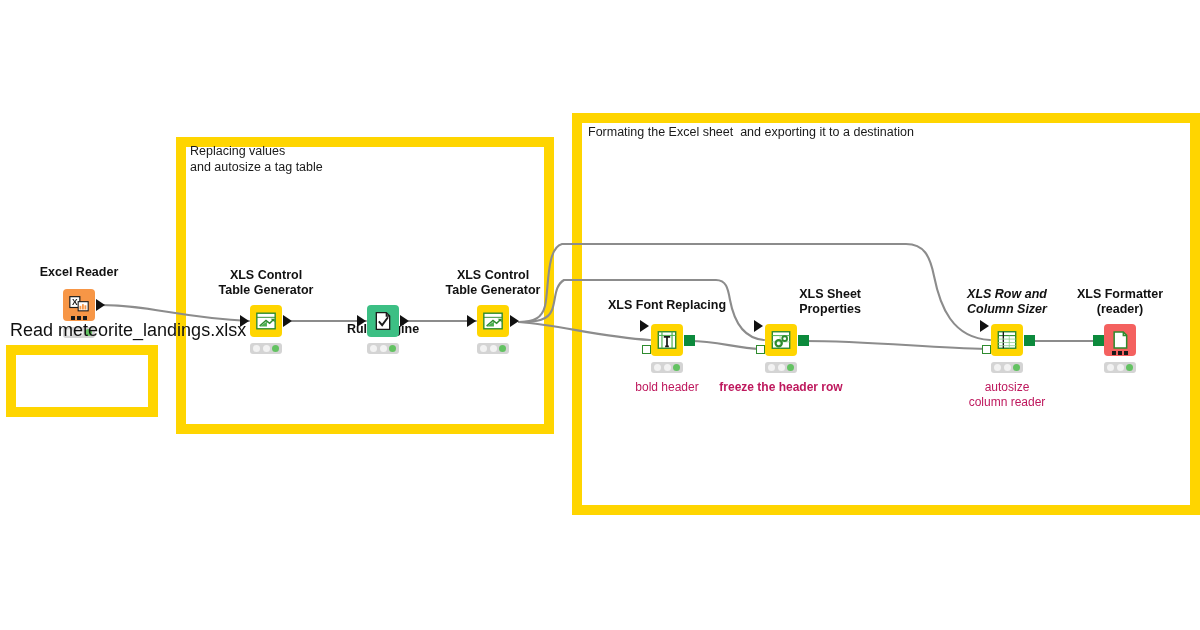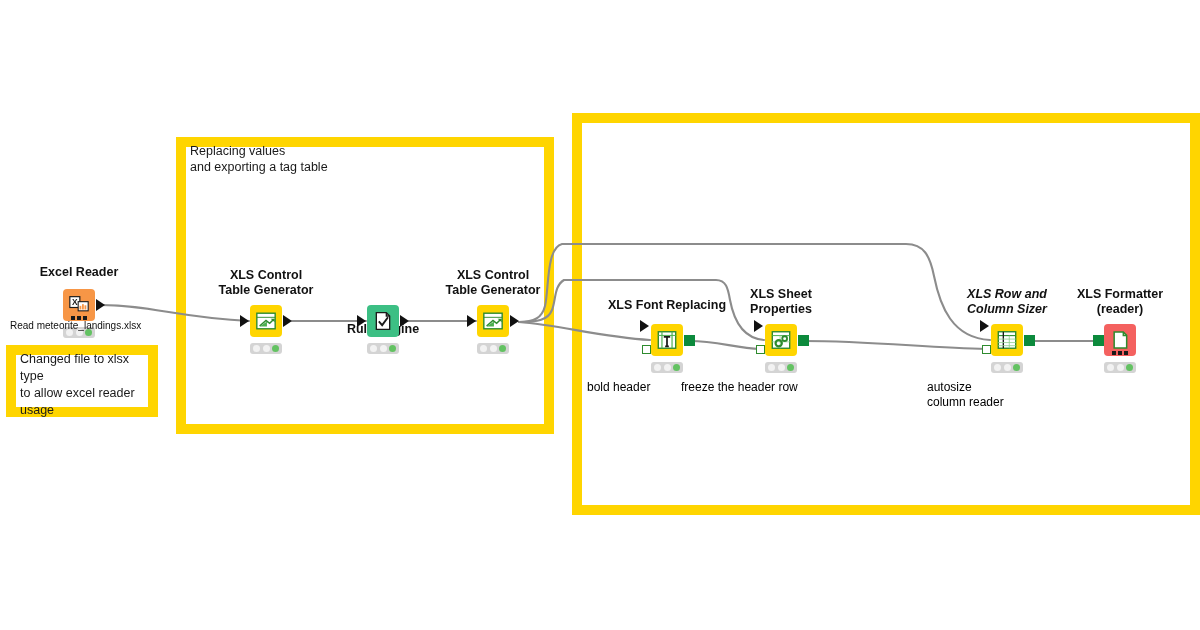--- a/index.html
+++ b/index.html
@@ -131,22 +131,23 @@
     border-radius: 50%;
     background: #f2f2f2;
   }
   .status span.on { background: #63C262; }
 
   
   .sub-caption {
     position: absolute;
     left: 50%;
     transform: translateX(-50%);
+    text-align: center;
     font-size: 12px;
-    color: #000000;
+    color: #be185d;
     line-height: 15px;
     white-space: pre;
   }
 
   
   .port-in-tri {
     position: absolute;
     width: 0; height: 0;
     border-top: 6px solid transparent;
     border-bottom: 6px solid transparent;
@@ -167,35 +168,36 @@
     background: #ffffff;
   }
   .port-sq-filled {
     position: absolute;
     width: 11px; height: 11px;
     box-sizing: border-box;
     background: #0C8A3C;
   }
   .caption-free {
     position: absolute;
-    font-size: 10px;
+    font-size: 18px;
     color: #111111;
     white-space: pre;
   }
 </style>
 </head>
 <body>
 
 <div id="canvas">
 
   <div class="group-frame" id="gf0" style="left:176px; top:137px; width:378px; height:297px;"></div>
   <div class="group-title" id="gt0" style="left: 190px; top: 143px; width: 340px; white-space: pre-line;">Replacing values
-and exporting a tag table</div>
+and autosize a tag table</div>
 
   <div class="group-frame" id="gf1" style="left:572px; top:113px; width:628px; height:402px;"></div>
+  <div class="group-title" id="gt1" style="left:588px; top:124px; width:600px;">Formating the Excel sheet  and exporting it to a destination</div>
 
   <svg id="wires" viewBox="0 0 1200 630" xmlns="http://www.w3.org/2000/svg">
     <g fill="none" stroke="#8c8c8c" stroke-width="2.1" stroke-linecap="round">
 
       <path d="M 101,305 C 150,305 180,318 249,321"></path>
 
       <path d="M 292,321 L 366,321"></path>
 
       <path d="M 409,321 L 476,321"></path>
 
@@ -241,23 +243,20 @@
     <div class="port-out-tri" style="left:17px; top:-6px;"></div>
     <div class="status" style="top:22px;">
       <span></span>
       <span></span>
       <span class="on"></span>
     </div>
   </div>
   <div class="caption-free" style="left:10px; top:320px;">Read meteorite_landings.xlsx</div>
 
   <div class="note-box" style="left:6px; top:345px; width:152px; height:72px;"></div>
-  <div class="note-text" style="left: 20px; top: 351px; width: 134px; white-space: pre-line;">Changed file to xlsx type
-to allow excel reader
-usage</div>
 
   <div class="node" style="left:266px; top:321px;">
     <div class="node-label" style="top: -53px; width: 160px; white-space: pre-line;">XLS Control
 Table Generator</div>
     <div class="node-body yellow" style="top:-16px;">
       <svg class="glyph-sm" viewBox="0 0 24 24">
         <rect x="2" y="3.5" width="20" height="17" fill="#ffffff" stroke="#2E8B2E" stroke-width="1.5"></rect>
         <line x1="2" y1="8" x2="22" y2="8" stroke="#2E8B2E" stroke-width="1"></line>
         <path d="M 5 17.5 L 12 11.5 L 16 14.5 L 20.5 10" fill="none" stroke="#2E8B2E" stroke-width="1.6"></path>
         <path d="M 5 18 L 13 12.5 L 13 18 Z" fill="#4CAF50"></path>
@@ -328,42 +327,42 @@
     <div class="port-sq-filled" style="left:17px; top:-5px;"></div>
     <div class="status" style="top:22px;">
       <span></span>
       <span></span>
       <span class="on"></span>
     </div>
     <div class="sub-caption" style="top:40px; width:160px;">bold header</div>
   </div>
 
   <div class="node" style="left:781px; top:340px;">
-    <div class="node-label" style="top: -53px; width: 160px; white-space: pre-line;">XLS Sheet
+    <div class="node-label" style="top: -53px; width: 160px; white-space: pre-line; text-align: right;">XLS Sheet
 Properties</div>
     <div class="node-body yellow" style="top:-16px;">
       <svg class="glyph-sm" viewBox="0 0 24 24">
         <rect x="2.5" y="3" width="19" height="18" fill="#ffffff" stroke="#2E8B2E" stroke-width="1.5"></rect>
         <line x1="2.5" y1="7.2" x2="21.5" y2="7.2" stroke="#4CAF50" stroke-width="1.1"></line>
         <line x1="2.5" y1="14" x2="21.5" y2="14" stroke="#9ed39e" stroke-width="0.9"></line>
         <line x1="11" y1="7.2" x2="11" y2="21" stroke="#9ed39e" stroke-width="0.9"></line>
         <circle cx="9.5" cy="15.5" r="3.4" fill="none" stroke="#2E8B2E" stroke-width="2.4"></circle>
         <circle cx="16" cy="10.5" r="2.6" fill="none" stroke="#2E8B2E" stroke-width="2"></circle>
         <circle cx="9.5" cy="15.5" r="1.1" fill="#ffffff"></circle>
       </svg>
     </div>
     <div class="port-in-tri" style="left:-27px; top:-20px;"></div>
     <div class="port-sq" style="left:-25px; top:5px;"></div>
     <div class="port-sq-filled" style="left:17px; top:-5px;"></div>
     <div class="status" style="top:22px;">
       <span></span>
       <span></span>
       <span class="on"></span>
     </div>
-    <div class="sub-caption" style="top:40px; width:200px;">freeze the header row</div>
+    <div class="sub-caption" style="top:40px; width:200px;font-weight:bold;">freeze the header row</div>
   </div>
 
   <div class="node" style="left:1007px; top:340px;">
     <div class="node-label" style="top: -53px; width: 160px; white-space: pre-line; font-style: italic;">XLS Row and
 Column Sizer</div>
     <div class="node-body yellow" style="top:-16px;">
       <svg class="glyph-sm" viewBox="0 0 24 24">
         <rect x="2.5" y="3" width="19" height="18" fill="#ffffff" stroke="#2E8B2E" stroke-width="1.5"></rect>
         <line x1="2.5" y1="7.2" x2="21.5" y2="7.2" stroke="#2E8B2E" stroke-width="1.2"></line>
         <line x1="8" y1="3" x2="8" y2="21" stroke="#1a1a1a" stroke-width="1.5"></line>

